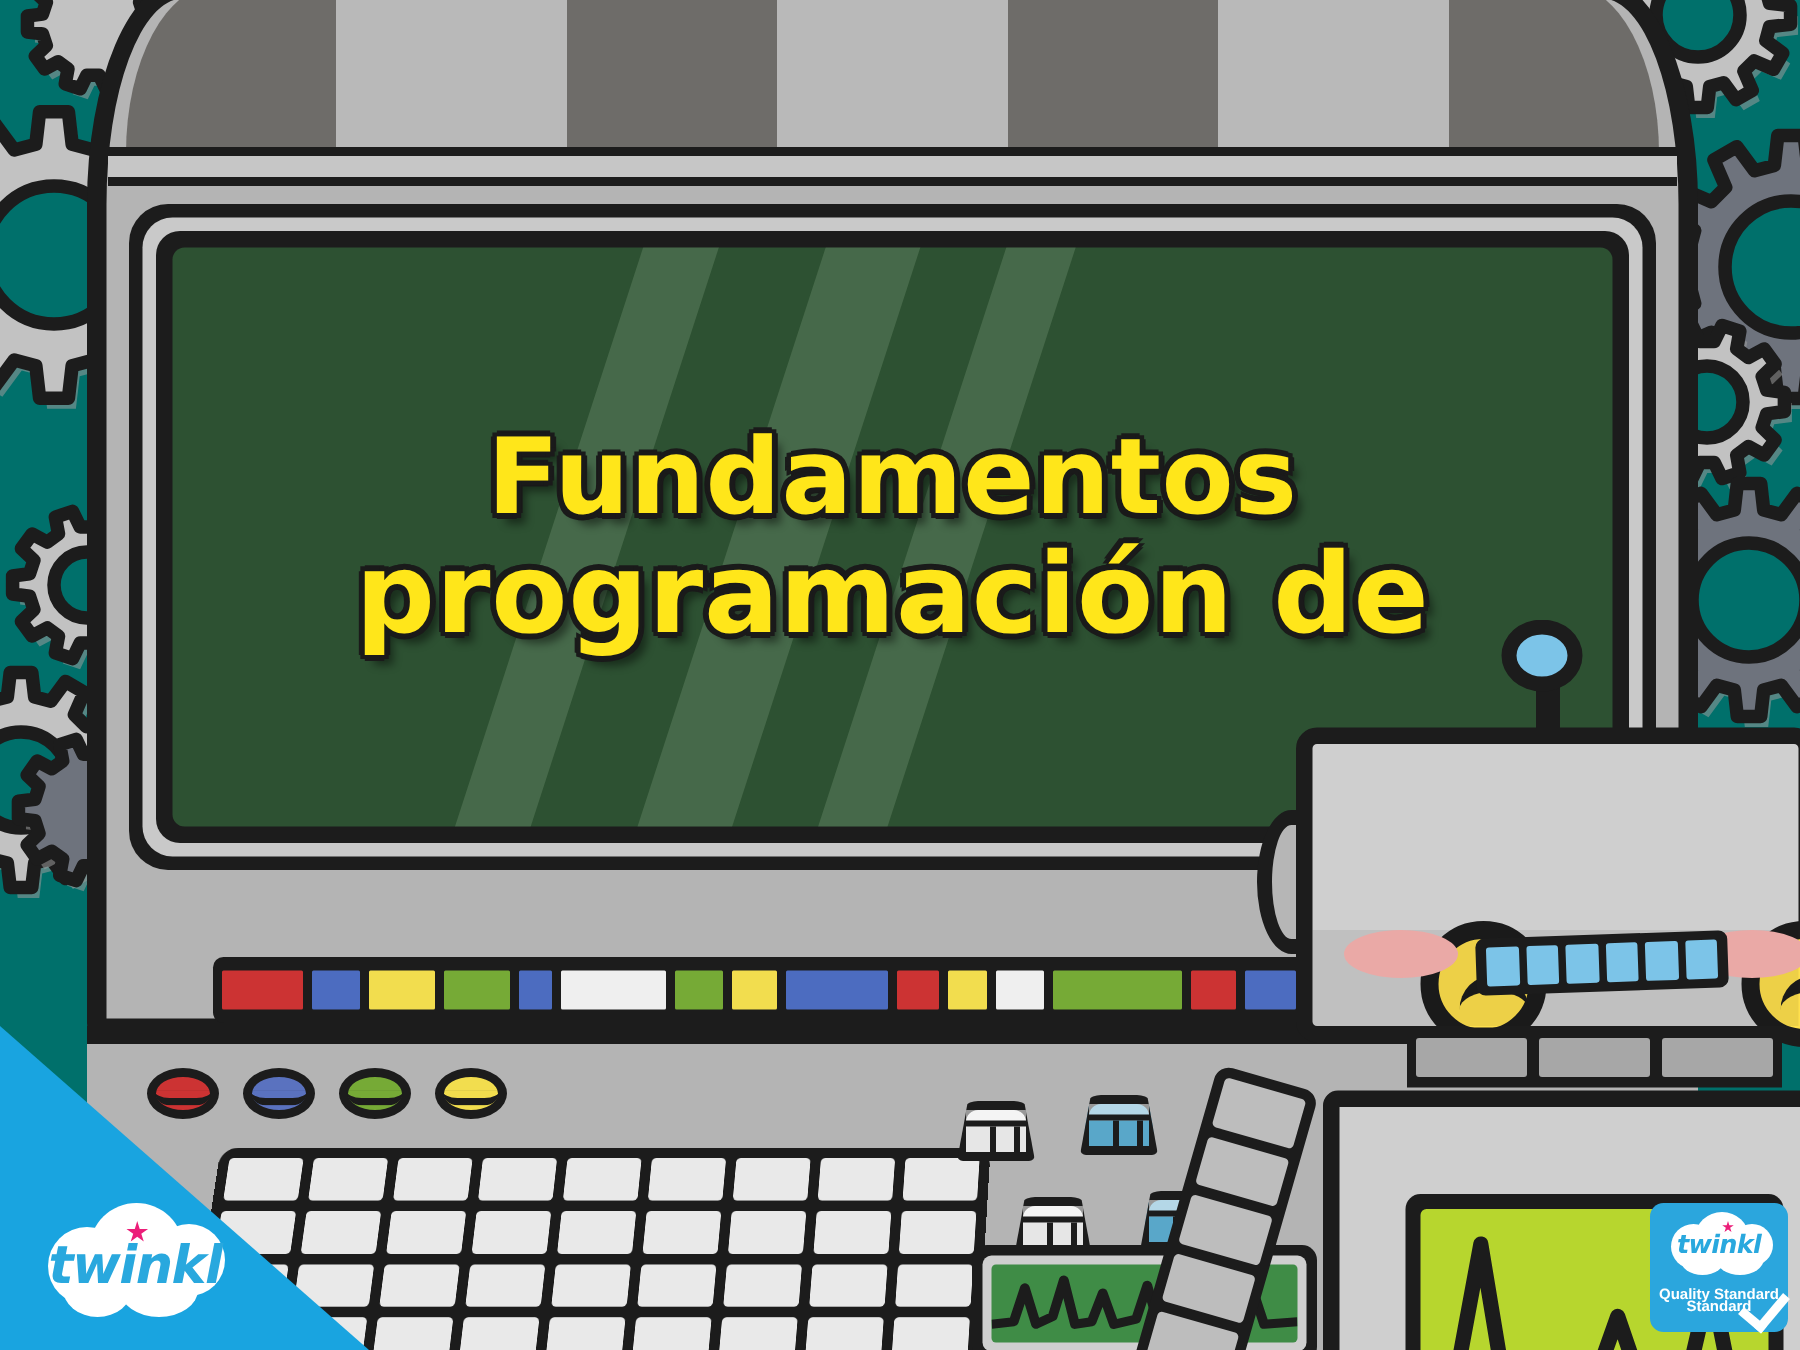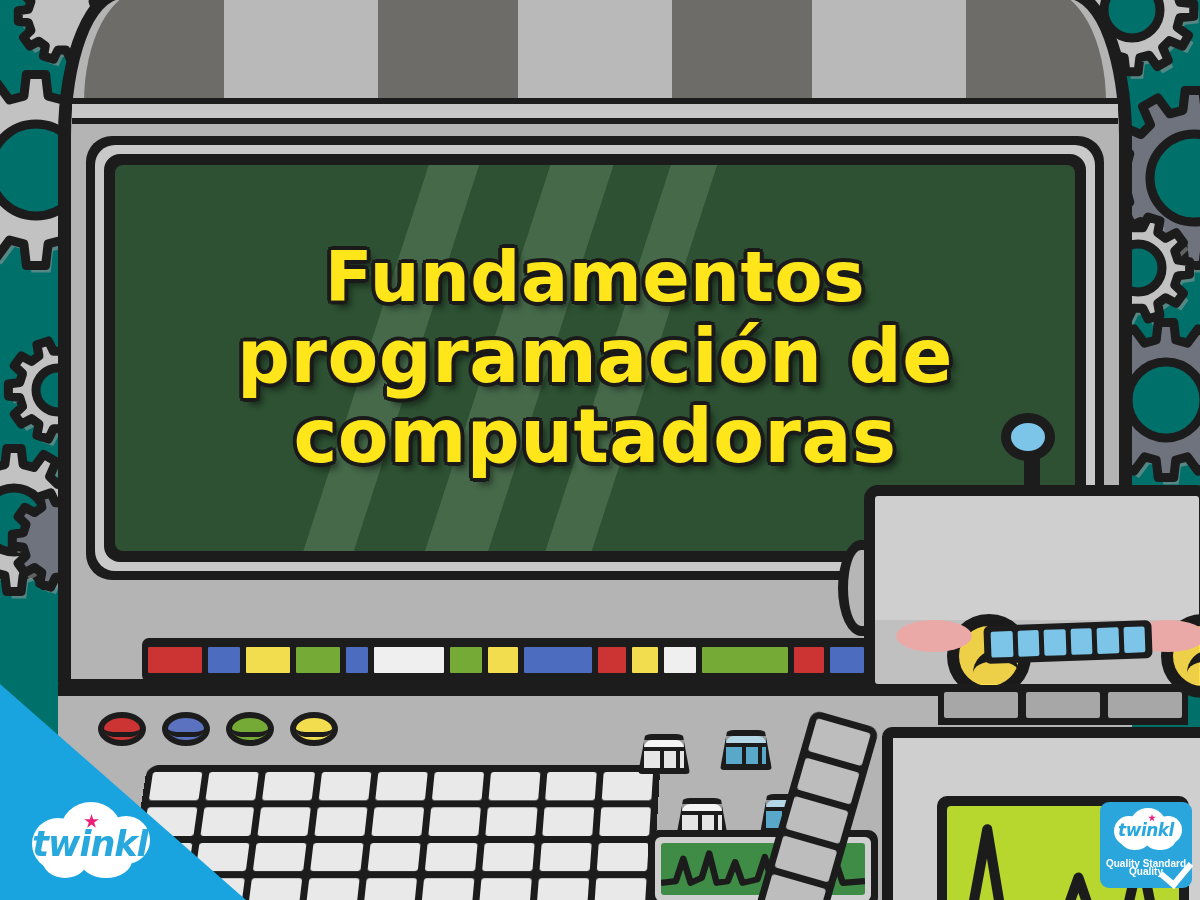--- a/index.html
+++ b/index.html
@@ -356,21 +356,20 @@
         <div class="bezel-inner">
           <div class="screen">
             <div class="streaks">
               <div class="streak" style="left:250px;"></div>
               <div class="streak" style="left:372px; width:60px;"></div>
               <div class="streak" style="left:492px; width:44px;"></div>
             </div>
             <div id="title-block">
               <div class="title-line l1">Fundamentos</div>
               <div class="title-line l3">programación de</div>
-              <div class="title-line l4">computadoras</div>
             </div>
           </div>
         </div>
       </div>
     </div>
   </div>
 
   <div class="strip-bar" id="strip">
       <div class="strip-cell" style="background: rgb(204, 51, 51); width: 54px;"></div>
       <div class="strip-cell" style="background: rgb(76, 108, 192); width: 32px;"></div>
@@ -538,17 +537,17 @@
 
   <div id="badge">
     <div class="bcloud" style="left:14px; top:14px; width:30px; height:30px;"></div>
     <div class="bcloud" style="left:30px; top:6px;  width:36px; height:34px;"></div>
     <div class="bcloud" style="left:54px; top:14px; width:28px; height:28px;"></div>
     <div class="bcloud" style="left:20px; top:26px; width:30px; height:22px;"></div>
     <div class="bcloud" style="left:44px; top:26px; width:32px; height:22px;"></div>
     <div class="bstar"></div>
     <div class="bword">twinkl</div>
     <div class="bl1">Quality Standard</div>
-    <div class="bl2">Quality</div>
+    <div class="bl2">Standard</div>
     <div class="check"></div>
   </div>
 
 </div>
 
 </body></html>

